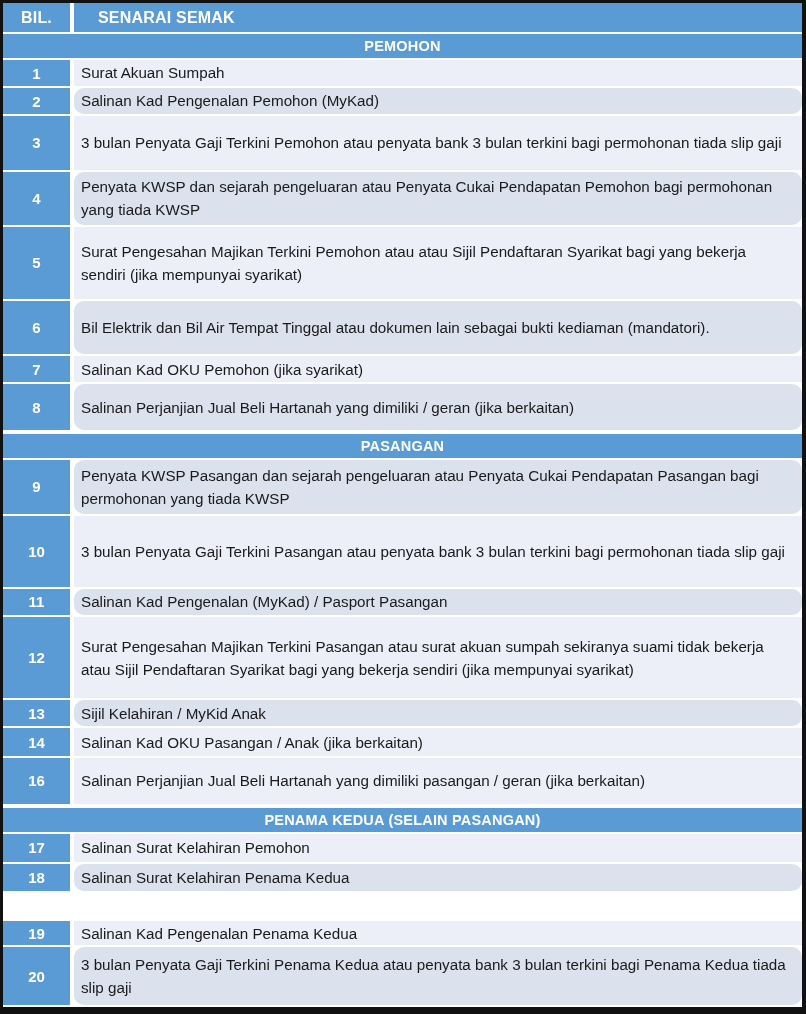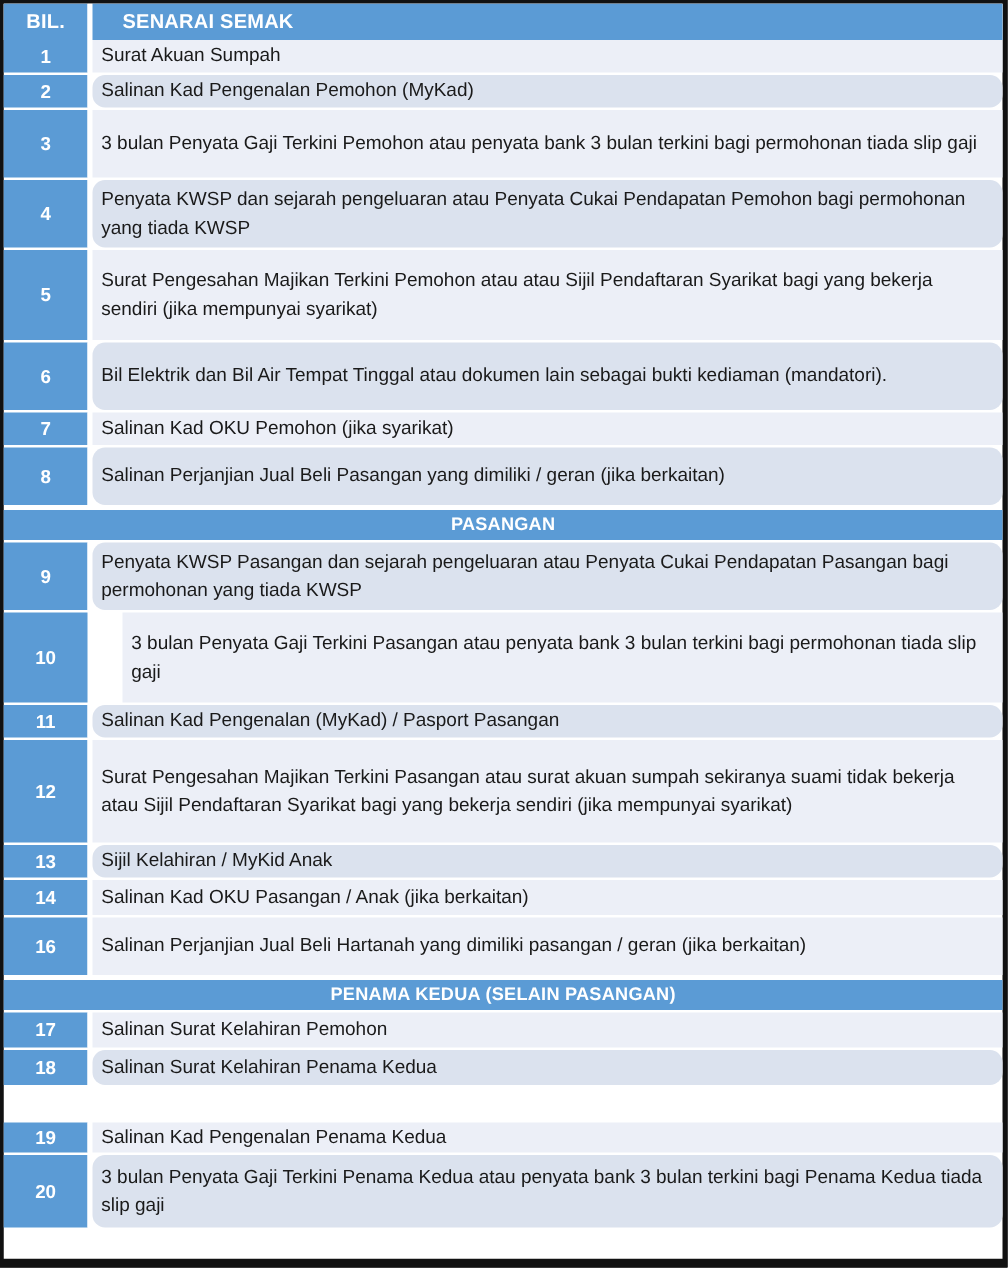--- a/index.html
+++ b/index.html
@@ -124,21 +124,21 @@
 
   .h1 { height: 26px; }
   .h2 { height: 26px; }
   .h3 { height: 54px; }
   .h4 { height: 54px; }
   .h5 { height: 72px; }
   .h6 { height: 54px; }
   .h7 { height: 26px; }
   .h8 { height: 46px; }
   .h9 { height: 54px; }
-  .h10 { height: 72px; gap: 12px; }
+  .h10 { height: 72px; }
   .h11 { height: 26px; }
   .h12 { height: 82px; }
   .h13 { height: 26px; }
   .h14 { height: 28px; }
   .h15 { height: 28px; }
   .h16 { height: 46px; }
   .h17 { height: 28px; }
   .h18 { height: 28px; }
   .h19 { height: 24px; margin-top: 28px; }
   .h20 { height: 58px; }
@@ -148,20 +148,21 @@
 
 <div class="page">
   <div class="table">
 
     <div class="hdr-row">
       <div class="hdr-bil">BIL.</div>
       <div class="hdr-gap"></div>
       <div class="hdr-senarai">SENARAI SEMAK</div>
     </div>
 
+    <div class="sect-row">PEMOHON</div>
 
     <div class="row alt-a h1">
       <div class="num">1</div>
       <div class="gap"></div>
       <div class="txt">Surat Akuan Sumpah</div>
     </div>
     <div class="row alt-b h2">
       <div class="num">2</div>
       <div class="gap"></div>
       <div class="txt">Salinan Kad Pengenalan Pemohon (MyKad)</div>
@@ -187,21 +188,21 @@
       <div class="txt">Bil Elektrik dan Bil Air Tempat Tinggal atau dokumen lain sebagai bukti kediaman (mandatori).</div>
     </div>
     <div class="row alt-a h7">
       <div class="num">7</div>
       <div class="gap"></div>
       <div class="txt">Salinan Kad OKU Pemohon (jika syarikat)</div>
     </div>
     <div class="row alt-b h8">
       <div class="num">8</div>
       <div class="gap"></div>
-      <div class="txt">Salinan Perjanjian Jual Beli Pasangan yang dimiliki / geran (jika berkaitan)</div>
+      <div class="txt">Salinan Perjanjian Jual Beli Hartanah yang dimiliki / geran (jika berkaitan)</div>
     </div>
 
     <div class="sect-row">PASANGAN</div>
 
     <div class="row alt-b h9">
       <div class="num">9</div>
       <div class="gap"></div>
       <div class="txt">Penyata KWSP Pasangan dan sejarah pengeluaran atau Penyata Cukai Pendapatan Pasangan bagi permohonan yang tiada KWSP</div>
     </div>
     <div class="row alt-a h10">

